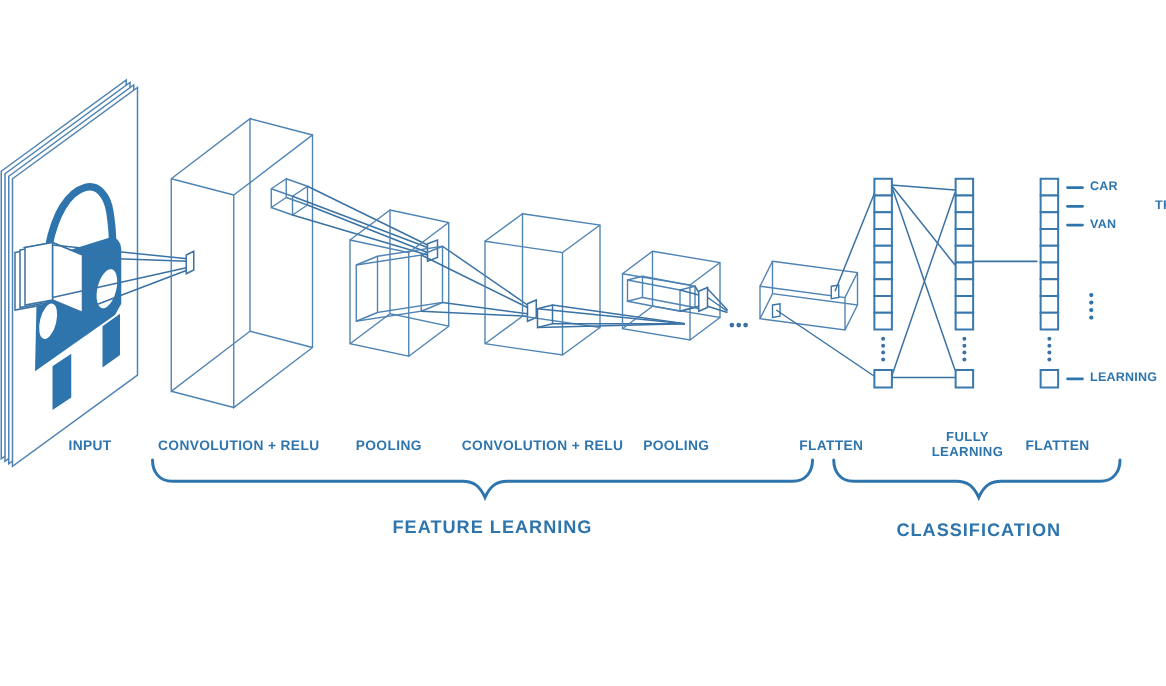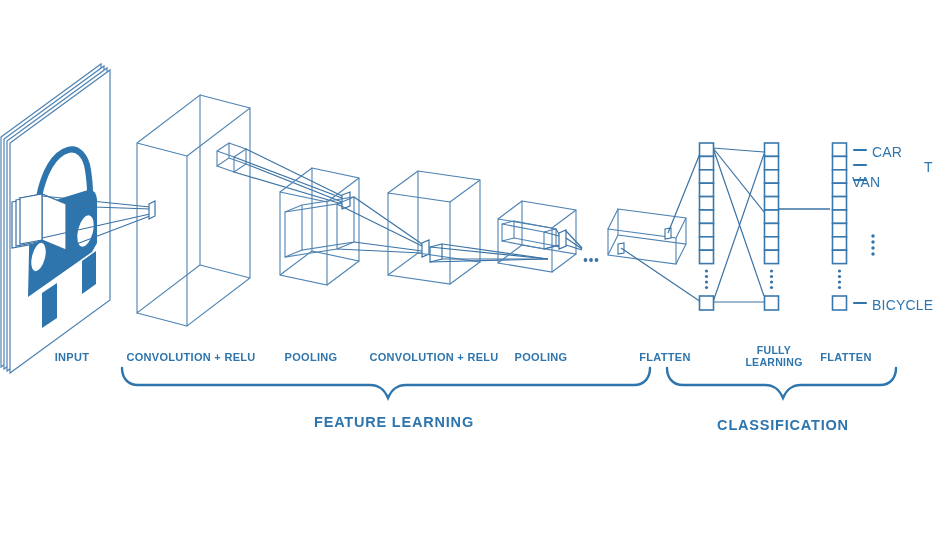--- a/index.html
+++ b/index.html
@@ -4,21 +4,21 @@
 <style>
   html,body{margin:0;padding:0;background:#fff;}
   .canvas{position:relative;width:933px;height:549px;background:#ffffff;overflow:hidden;
           font-family:"Liberation Sans",sans-serif;}
   .diagram-svg{position:absolute;left:0;top:0;}
   .label{position:absolute;color:#2e75ad;font-weight:bold;font-size:11px;letter-spacing:.3px;
          text-align:center;transform:translateX(-50%);white-space:nowrap;}
   .label.fc{white-space:normal;width:84px;line-height:1.15;font-size:10.5px;}
   .phase{position:absolute;color:#2e75ad;font-weight:bold;font-size:14.5px;letter-spacing:.8px;
          transform:translateX(-50%);white-space:nowrap;}
-  .cls{position:absolute;color:#2e75ad;font-weight:normal;font-size:14px;letter-spacing:.2px;white-space:nowrap;}
+  .cls{position:absolute;color:#2e75ad;font-weight:bold;font-size:10px;letter-spacing:.2px;white-space:nowrap;}
 </style>
 </head>
 <body>
 
 <div class="canvas">
 
 <svg class="diagram-svg" width="933" height="549" viewBox="0 0 933 549">
 
   <g fill="#ffffff" stroke="#4e83b3" stroke-width="1.2">
     <polygon points="1,137 101,64 101,294 1,367"></polygon>
@@ -269,16 +269,16 @@
 <div class="label" style="left:541px;top:351px">POOLING</div>
 <div class="label" style="left:665px;top:351px">FLATTEN</div>
 <div class="label fc" style="left:774px;top:344px">FULLY LEARNING</div>
 <div class="label" style="left:846px;top:351px">FLATTEN</div>
 
 <div class="phase" style="left:394px;top:414px">FEATURE LEARNING</div>
 <div class="phase" style="left:783px;top:417px">CLASSIFICATION</div>
 
 <div class="cls" style="left:872px;top:144px">CAR</div>
 <div class="cls" style="left:924px;top:159px">TRUCK</div>
-<div class="cls" style="left:852px;top:174px">VAN</div>
-<div class="cls" style="left:872px;top:297px">BICYCLE</div>
+<div class="cls" style="left:872px;top:174px">VAN</div>
+<div class="cls" style="left:872px;top:297px">LEARNING</div>
 
 </div>
 
 </body></html>

